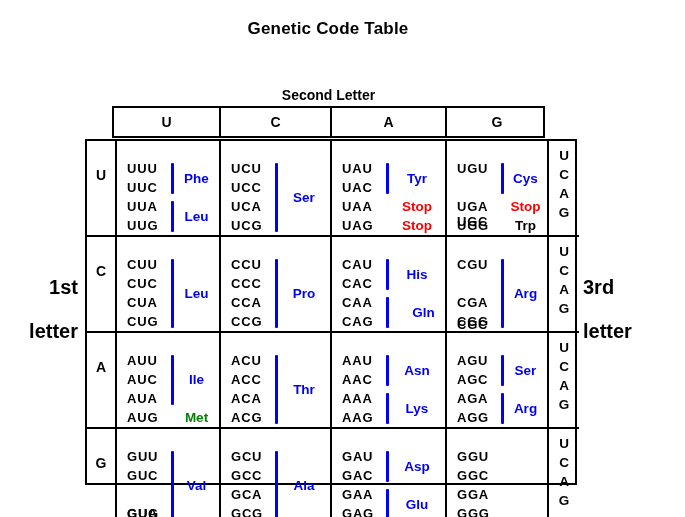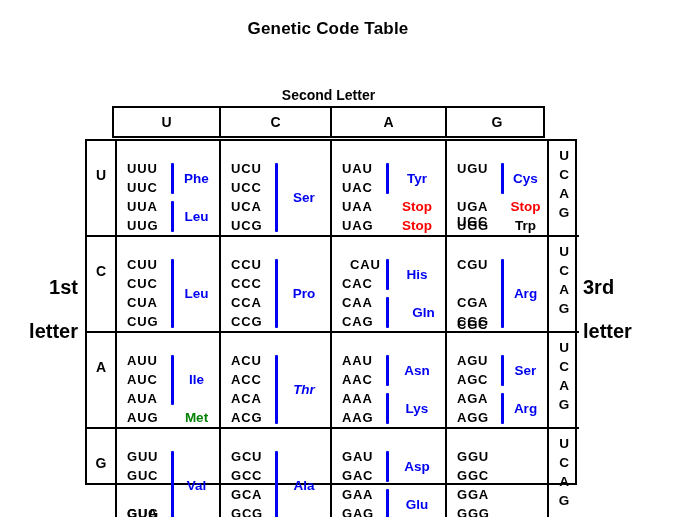--- a/index.html
+++ b/index.html
@@ -156,21 +156,21 @@
         <div class="codon" style="grid-row: 2;">CCC</div>
         <div class="codon" style="grid-row: 3;">CCA</div>
         <div class="codon" style="grid-row: 4;">CCG</div>
         <div class="group" style="grid-row: 1 / 5;">
           <div class="bar" style="background: rgb(1, 1, 242);"></div>
           <div class="glabel" style="color: rgb(1, 1, 242);">Pro</div>
         </div>
         <div></div>
       </div>
       <div class="bcell codon-cell bl bt">
-        <div class="codon" style="grid-row: 1; margin-left: 8px;">CAU</div>
+        <div class="codon" style="grid-row: 1;">CAU</div>
         <div class="codon" style="grid-row: 2;">CAC</div>
         <div class="codon" style="grid-row: 3;">CAA</div>
         <div class="codon" style="grid-row: 4;">CAG</div>
         <div class="group" style="grid-row: 1 / 3;">
           <div class="bar" style="background: rgb(1, 1, 242);"></div>
           <div class="glabel" style="color: rgb(1, 1, 242);">His</div>
         </div>
         <div class="group" style="grid-row: 3 / 5; gap: 13px;">
           <div class="bar" style="background: rgb(1, 1, 242);"></div>
           <div class="glabel" style="color: rgb(1, 1, 242);">Gln</div>
@@ -210,21 +210,21 @@
         </div>
         <div></div>
       </div>
       <div class="bcell codon-cell bl bt">
         <div class="codon" style="grid-row: 1;">ACU</div>
         <div class="codon" style="grid-row: 2;">ACC</div>
         <div class="codon" style="grid-row: 3;">ACA</div>
         <div class="codon" style="grid-row: 4;">ACG</div>
         <div class="group" style="grid-row: 1 / 5;">
           <div class="bar" style="background: rgb(1, 1, 242);"></div>
-          <div class="glabel" style="color: rgb(1, 1, 242); font-style: italic;">Thr</div>
+          <div class="glabel" style="color: rgb(1, 1, 242);">Thr</div>
         </div>
         <div></div>
       </div>
       <div class="bcell codon-cell bl bt">
         <div class="codon" style="grid-row: 1;">AAU</div>
         <div class="codon" style="grid-row: 2;">AAC</div>
         <div class="codon" style="grid-row: 3;">AAA</div>
         <div class="codon" style="grid-row: 4;">AAG</div>
         <div class="group" style="grid-row: 1 / 3;">
           <div class="bar" style="background: rgb(1, 1, 242);"></div>

